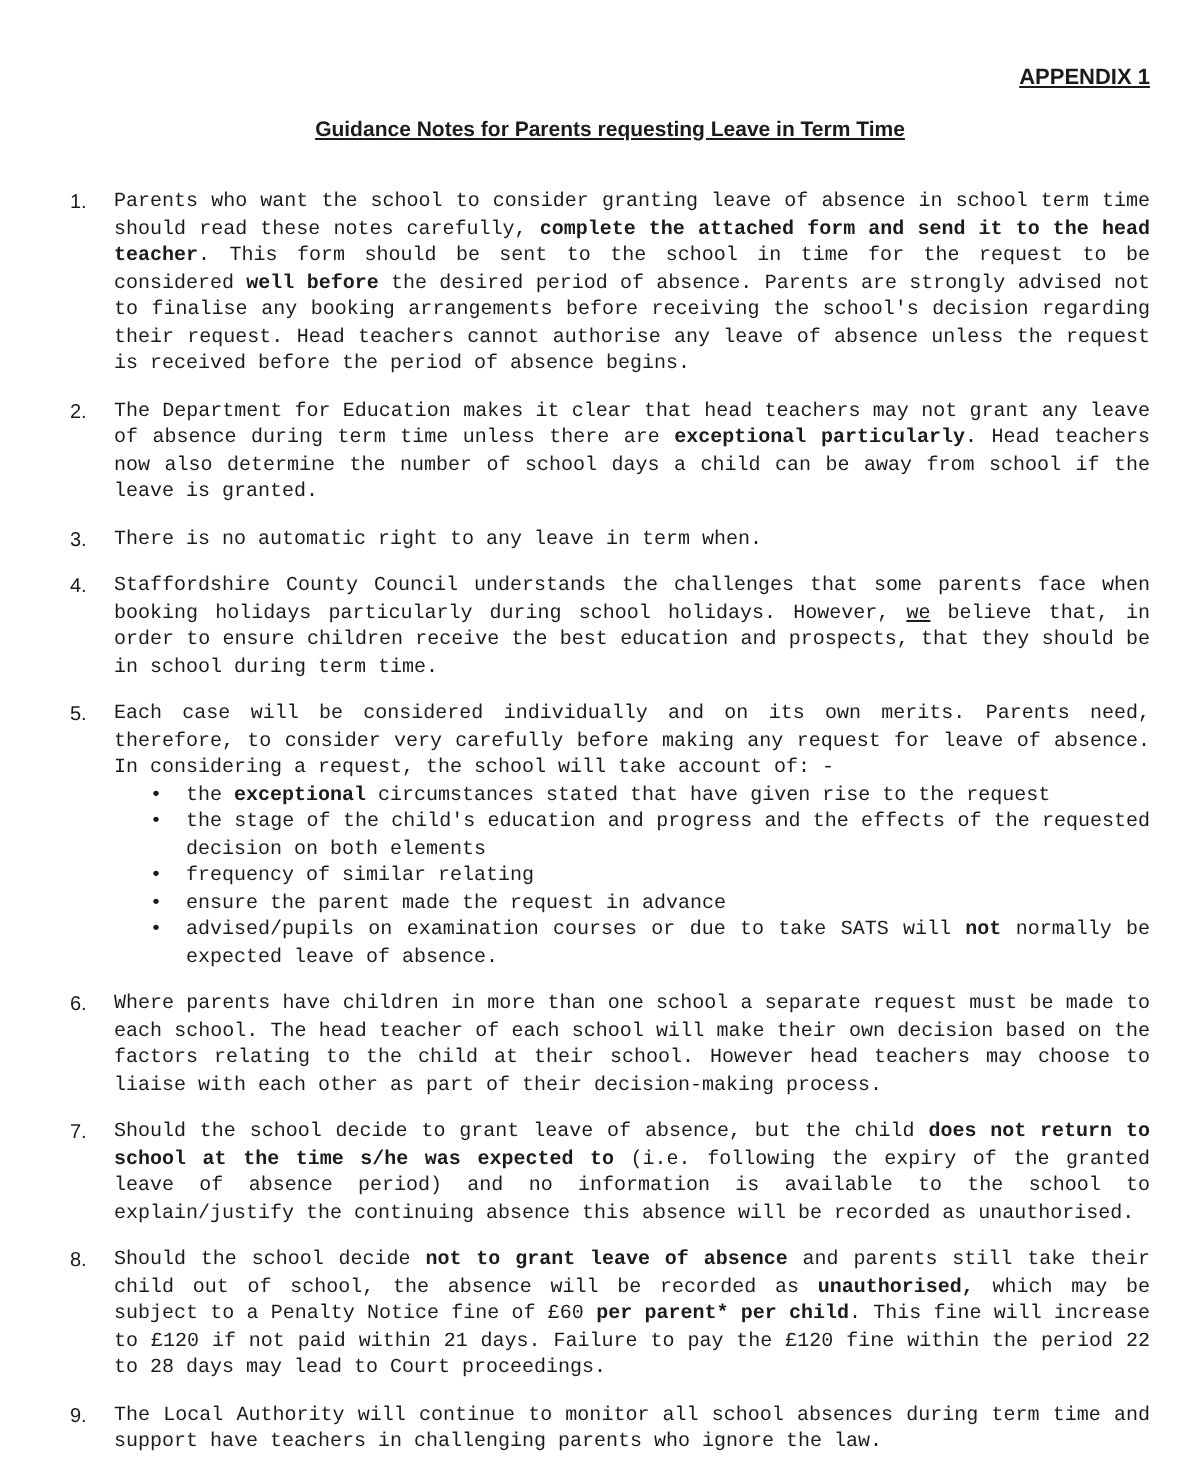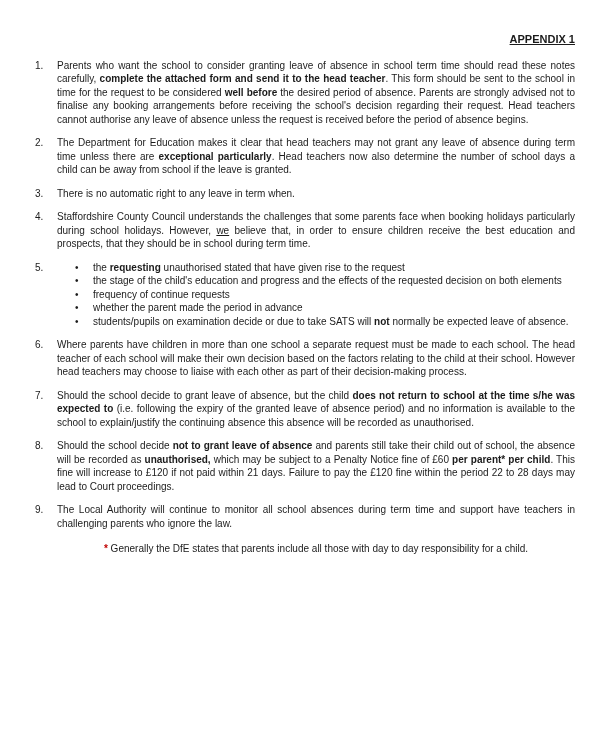--- a/index.html
+++ b/index.html
@@ -14,37 +14,38 @@
   .appendix {
     text-align: right; font-weight: bold; text-decoration: underline;
     font-size: 11px; margin-bottom: 12px;
   }
   .doc-title {
     text-align: center; font-weight: bold; text-decoration: underline;
     font-size: 10.5px; margin-bottom: 23px;
   }
   .item { display: flex; margin-bottom: 10px; }
   .item .num { flex: 0 0 22px; }
-  .item .body { flex: 1 1 auto; text-align: justify; }
+  .item .body { flex: 1 1 auto; text-align: justify; font-family: Liberation Mono, monospace; }
   .bullets { margin-top: 0; }
   .bullet { display: flex; }
   .bullet .dot { flex: 0 0 18px; margin-left: 18px; }
   .bullet .btext { flex: 1 1 auto; text-align: justify; }
   .b { font-weight: bold; }
   .u { text-decoration: underline; }
   .footnote { margin-left: 22px; margin-top: 12px; text-align: center; }
   .fn-star { font-weight: bold; }
 </style>
 </head>
 <body>
 
 <div class="page">
 
   <div class="appendix">APPENDIX 1</div>
 
+  <div class="doc-title">Guidance Notes for Parents requesting Leave in Term Time</div>
 
   <div>
 
     <div class="item">
       <span class="num">1.</span>
       <div class="body"><span>Parents who want the school to consider granting leave of absence in school term time should read these notes carefully, </span><span class="b">complete the attached form and send it to the head teacher</span><span>.  This form should be sent to the school in time for the request to be considered </span><span class="b">well before</span><span> the desired period of absence.  Parents are strongly advised not to finalise any booking arrangements before receiving the school's decision regarding their request. Head teachers cannot authorise any leave of absence unless the request is received before the period of absence begins.</span></div>
     </div>
 
     <div class="item">
       <span class="num">2.</span>
@@ -57,40 +58,41 @@
     </div>
 
     <div class="item">
       <span class="num">4.</span>
       <div class="body"><span>Staffordshire County Council understands the challenges that some parents face when booking holidays particularly during school holidays. However, </span><span class="u">we</span><span> believe that, in order to ensure children receive the best education and prospects, that they should be in school during term time.</span></div>
     </div>
 
     <div class="item">
       <span class="num">5.</span>
       <div class="body">
+        <div style="text-align: justify;"><span>Each case will be considered individually and on its own merits.  Parents need, therefore, to consider very carefully before making any request for leave of absence.  In considering a request, the school will take account of: -</span></div>
         <div class="bullets">
           <div class="bullet">
             <span class="dot">•</span>
-            <div class="btext"><span>the </span><span class="b">requesting</span><span> unauthorised stated that have given rise to the request</span></div>
+            <div class="btext"><span>the </span><span class="b">exceptional</span><span> circumstances stated that have given rise to the request</span></div>
           </div>
           <div class="bullet">
             <span class="dot">•</span>
             <div class="btext"><span>the stage of the child's education and progress and the effects of the requested decision on both elements</span></div>
           </div>
           <div class="bullet">
             <span class="dot">•</span>
-            <div class="btext"><span>frequency of continue requests</span></div>
+            <div class="btext"><span>frequency of similar relating</span></div>
           </div>
           <div class="bullet">
             <span class="dot">•</span>
-            <div class="btext"><span>whether the parent made the period in advance</span></div>
+            <div class="btext"><span>ensure the parent made the request in advance</span></div>
           </div>
           <div class="bullet">
             <span class="dot">•</span>
-            <div class="btext"><span>students/pupils on examination decide or due to take SATS will </span><span class="b">not</span><span> normally be expected leave of absence.</span></div>
+            <div class="btext"><span>advised/pupils on examination courses or due to take SATS will </span><span class="b">not</span><span> normally be expected leave of absence.</span></div>
           </div>
         </div>
       </div>
     </div>
 
     <div class="item">
       <span class="num">6.</span>
       <div class="body"><span>Where parents have children in more than one school a separate request must be made to each school.  The head teacher of each school will make their own decision based on the factors relating to the child at their school.  However head teachers may choose to liaise with each other as part of their decision-making process.</span></div>
     </div>
 

